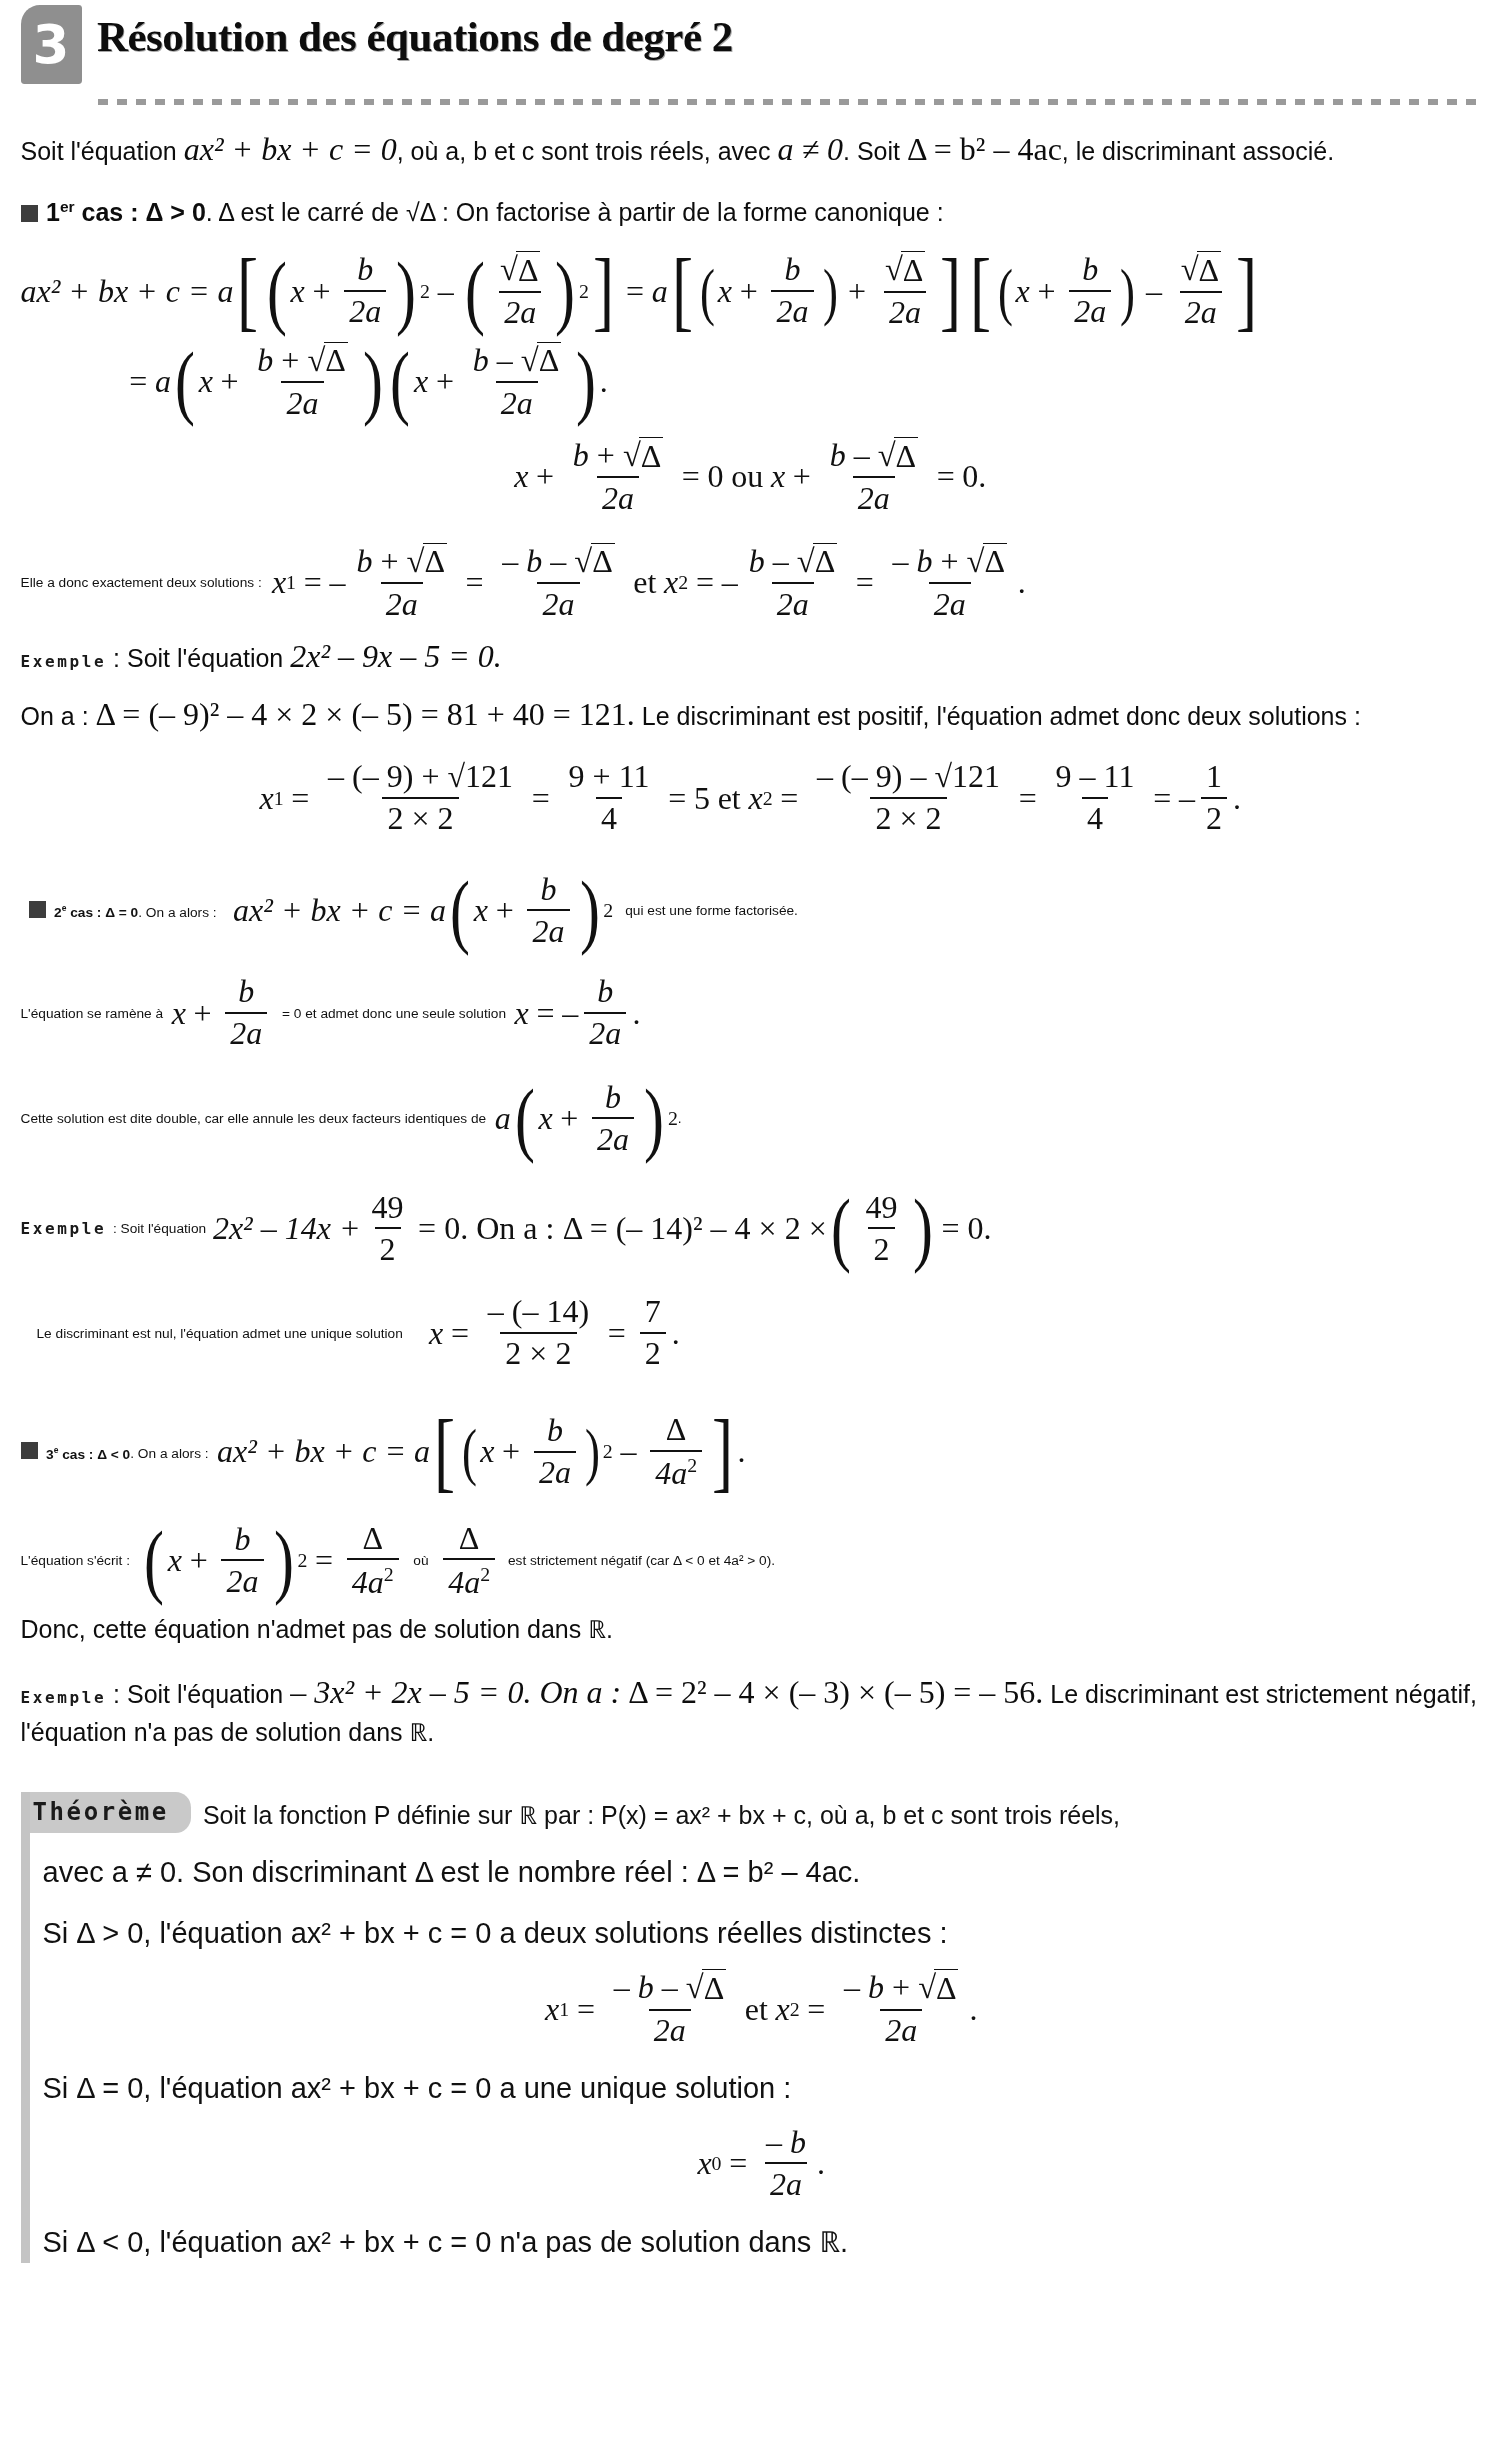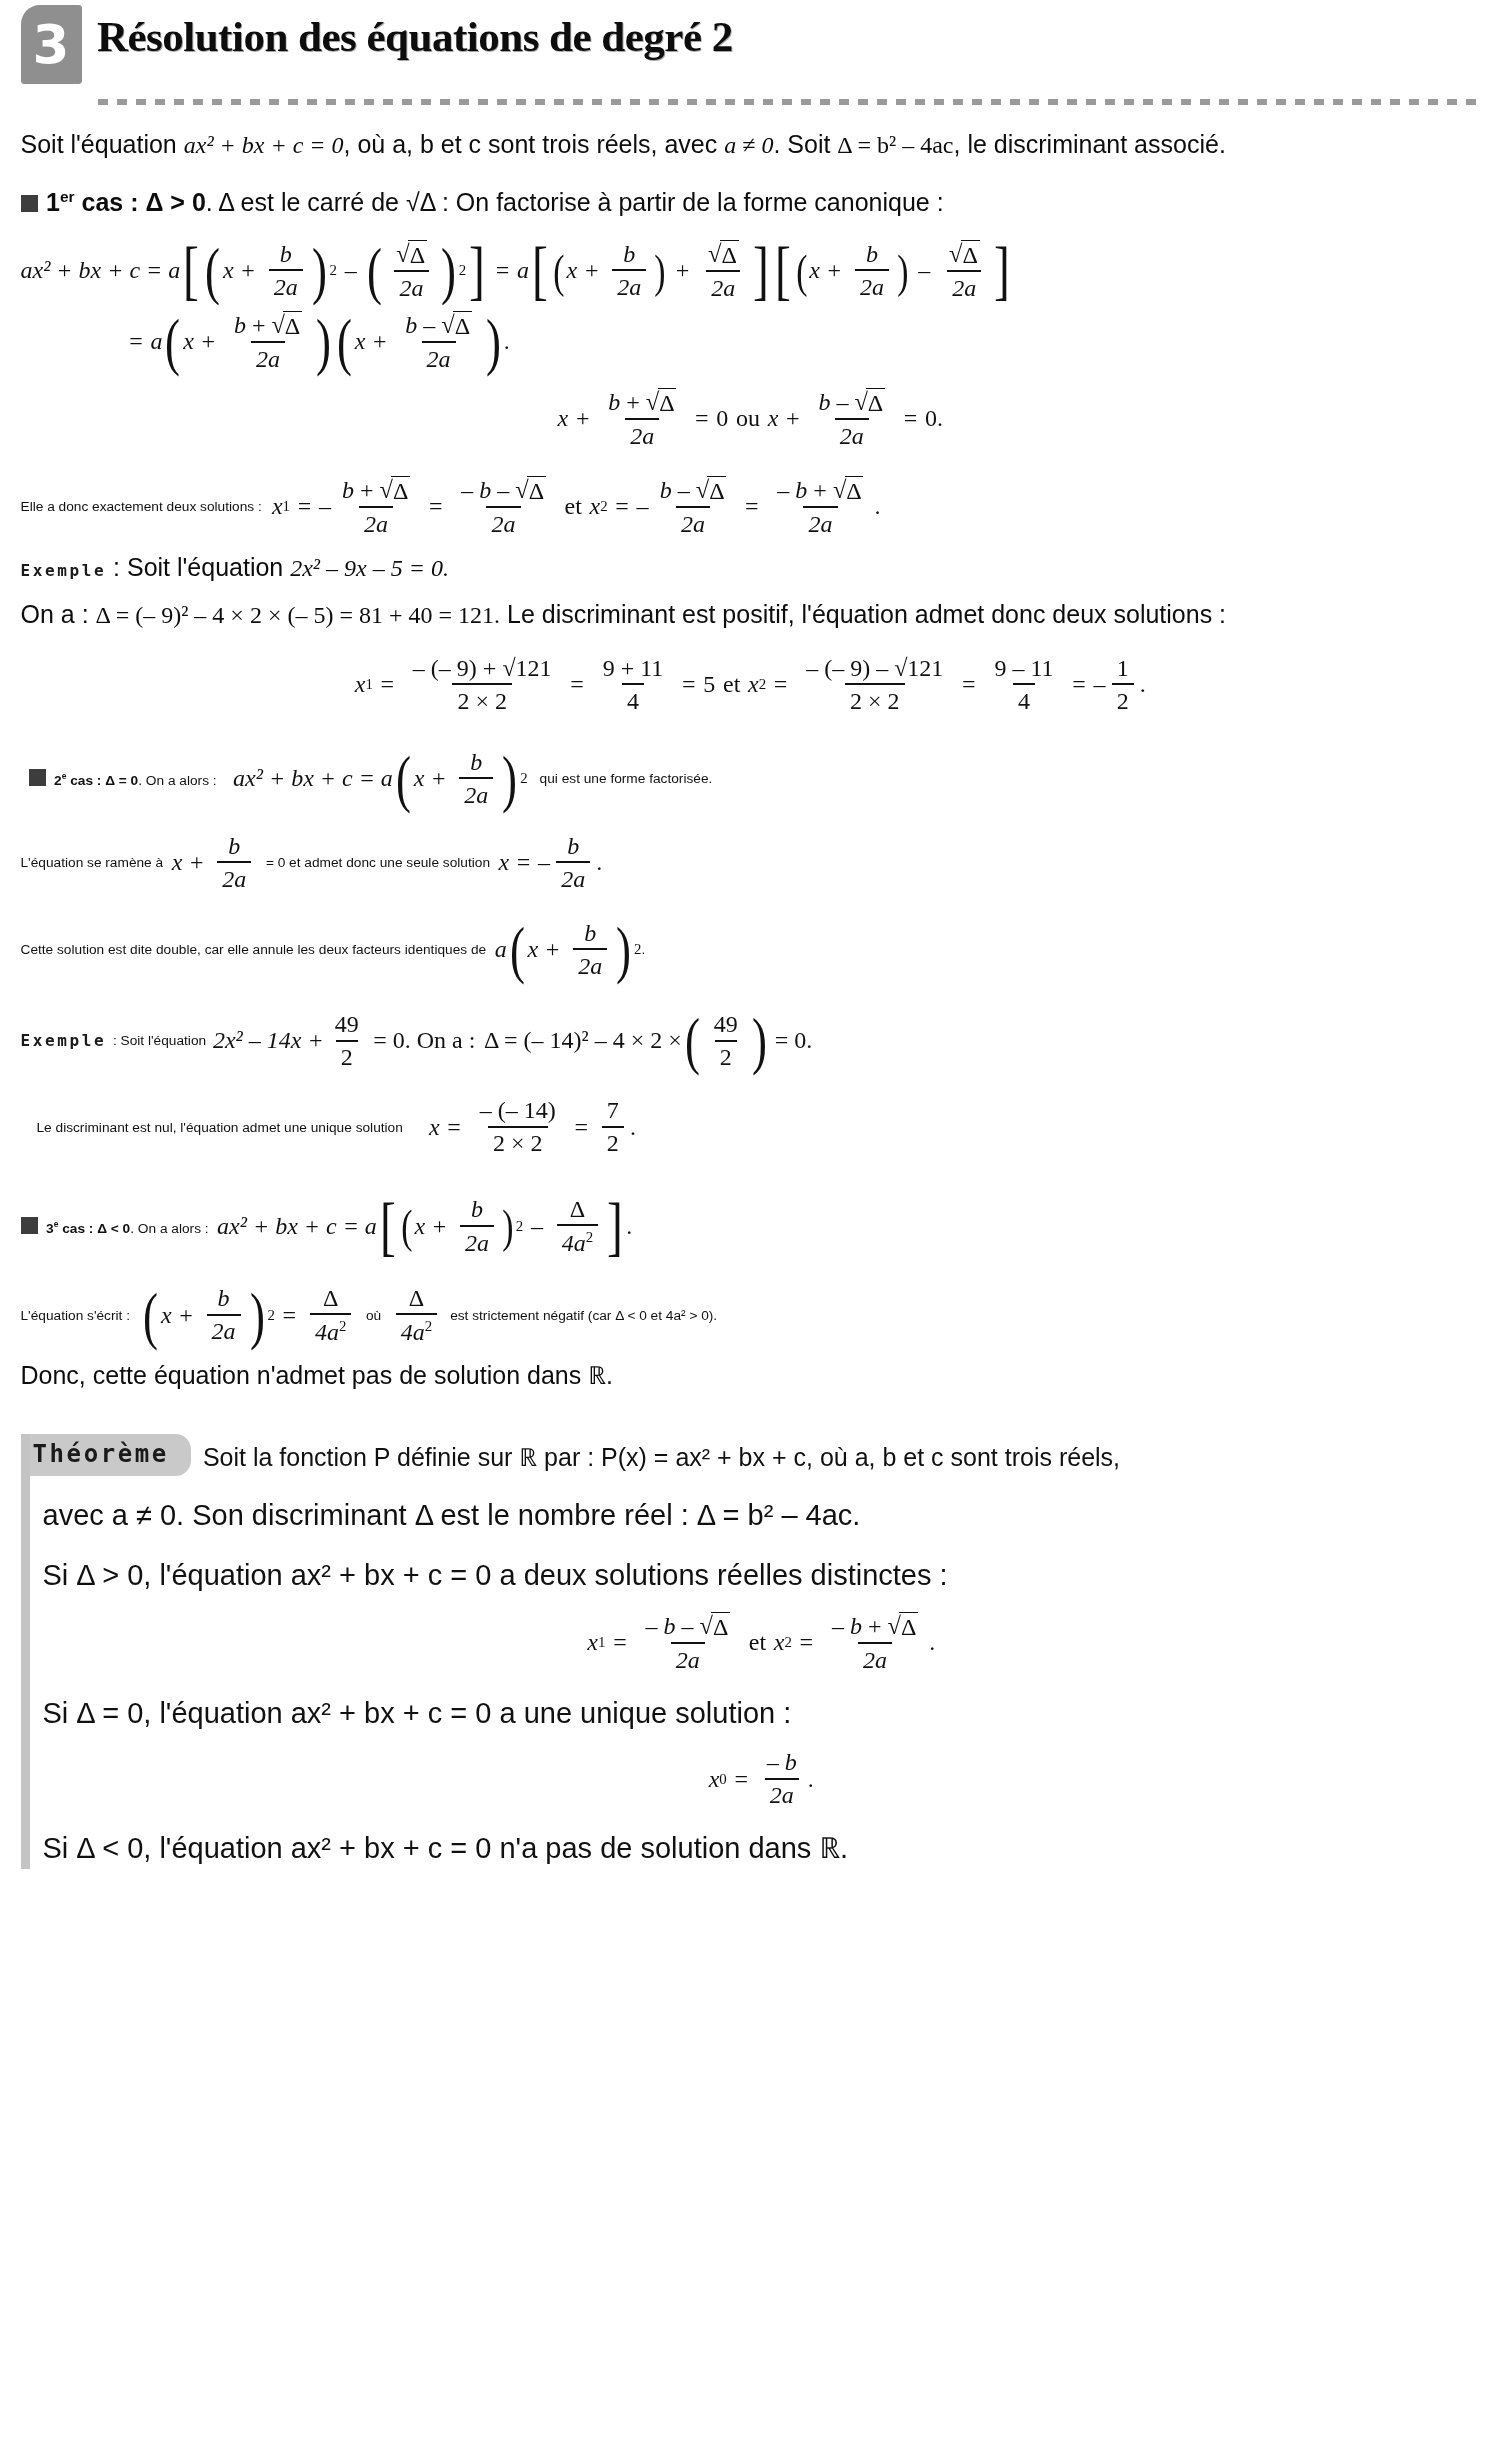--- a/index.html
+++ b/index.html
@@ -50,21 +50,21 @@
   .case-head{ font-weight:bold; }
 
   
   .exemple-lbl{
     font-family:"DejaVu Sans Mono", monospace;
     font-weight:bold; font-size:16px; letter-spacing:2.6px;
     color:#1a1a1a;
   }
 
   
-  .math{ font-family:"Liberation Serif", serif; font-size:24px; white-space:nowrap;}
+  .math{ font-family:"Liberation Serif", serif; font-size:32px; white-space:nowrap;}
   .mi{ font-style:italic; }
   .mrow{ display:inline-flex; align-items:center; vertical-align:middle; gap:0; }
   .mblock{ display:flex; justify-content:center; align-items:center; flex-wrap:wrap; margin:15.4px 0 0 0;}
   sup.ex{ font-size:.62em; vertical-align:super; font-style:normal;}
   sub.ix{ font-size:.62em; vertical-align:sub; font-style:normal;}
 
   
   .frac{ display:inline-flex; flex-direction:column; align-items:center;
          vertical-align:middle; margin:0 6px; line-height:1.12;}
   .frac > .num{ padding:0 5.1px 1.7px 5.1px; }
@@ -470,20 +470,27 @@
         <span class="frac">
             <span class="num">Δ</span>
             <span class="den mi">4a<sup class="ex">2</sup></span>
           </span>
       </span>
       <span class="line" style="margin:0;padding-left:6.8px">est strictement négatif (car  Δ &lt; 0  et  4a² &gt; 0).</span>
     </div>
 
     <p class="line tight" style="">Donc, cette équation n'admet pas de solution dans ℝ.</p>
 
+    <p class="line">
+      <span class="exemple-lbl">Exemple</span>
+      <span>: Soit l'équation</span>
+      <span class="math mi">– 3x² + 2x – 5 = 0. On a :</span>
+      <span class="math">Δ = 2² – 4 × (– 3) × (– 5) = – 56.</span>
+      <span>Le discriminant est strictement négatif, l'équation n'a pas de solution dans ℝ.</span>
+    </p>
   </div>
 
   <div class="theorem">
     <div class="th-first">
       <span class="th-tab">Théorème</span>
       <span class="th-text">Soit la fonction P définie sur ℝ par :  P(x) = ax² + bx + c, où a, b et c sont trois réels,</span>
     </div>
     <p>avec  a ≠ 0. Son discriminant Δ est le nombre réel :  Δ = b² – 4ac.</p>
 
     <p>Si  Δ &gt; 0, l'équation  ax² + bx + c = 0  a deux solutions réelles distinctes :</p>

